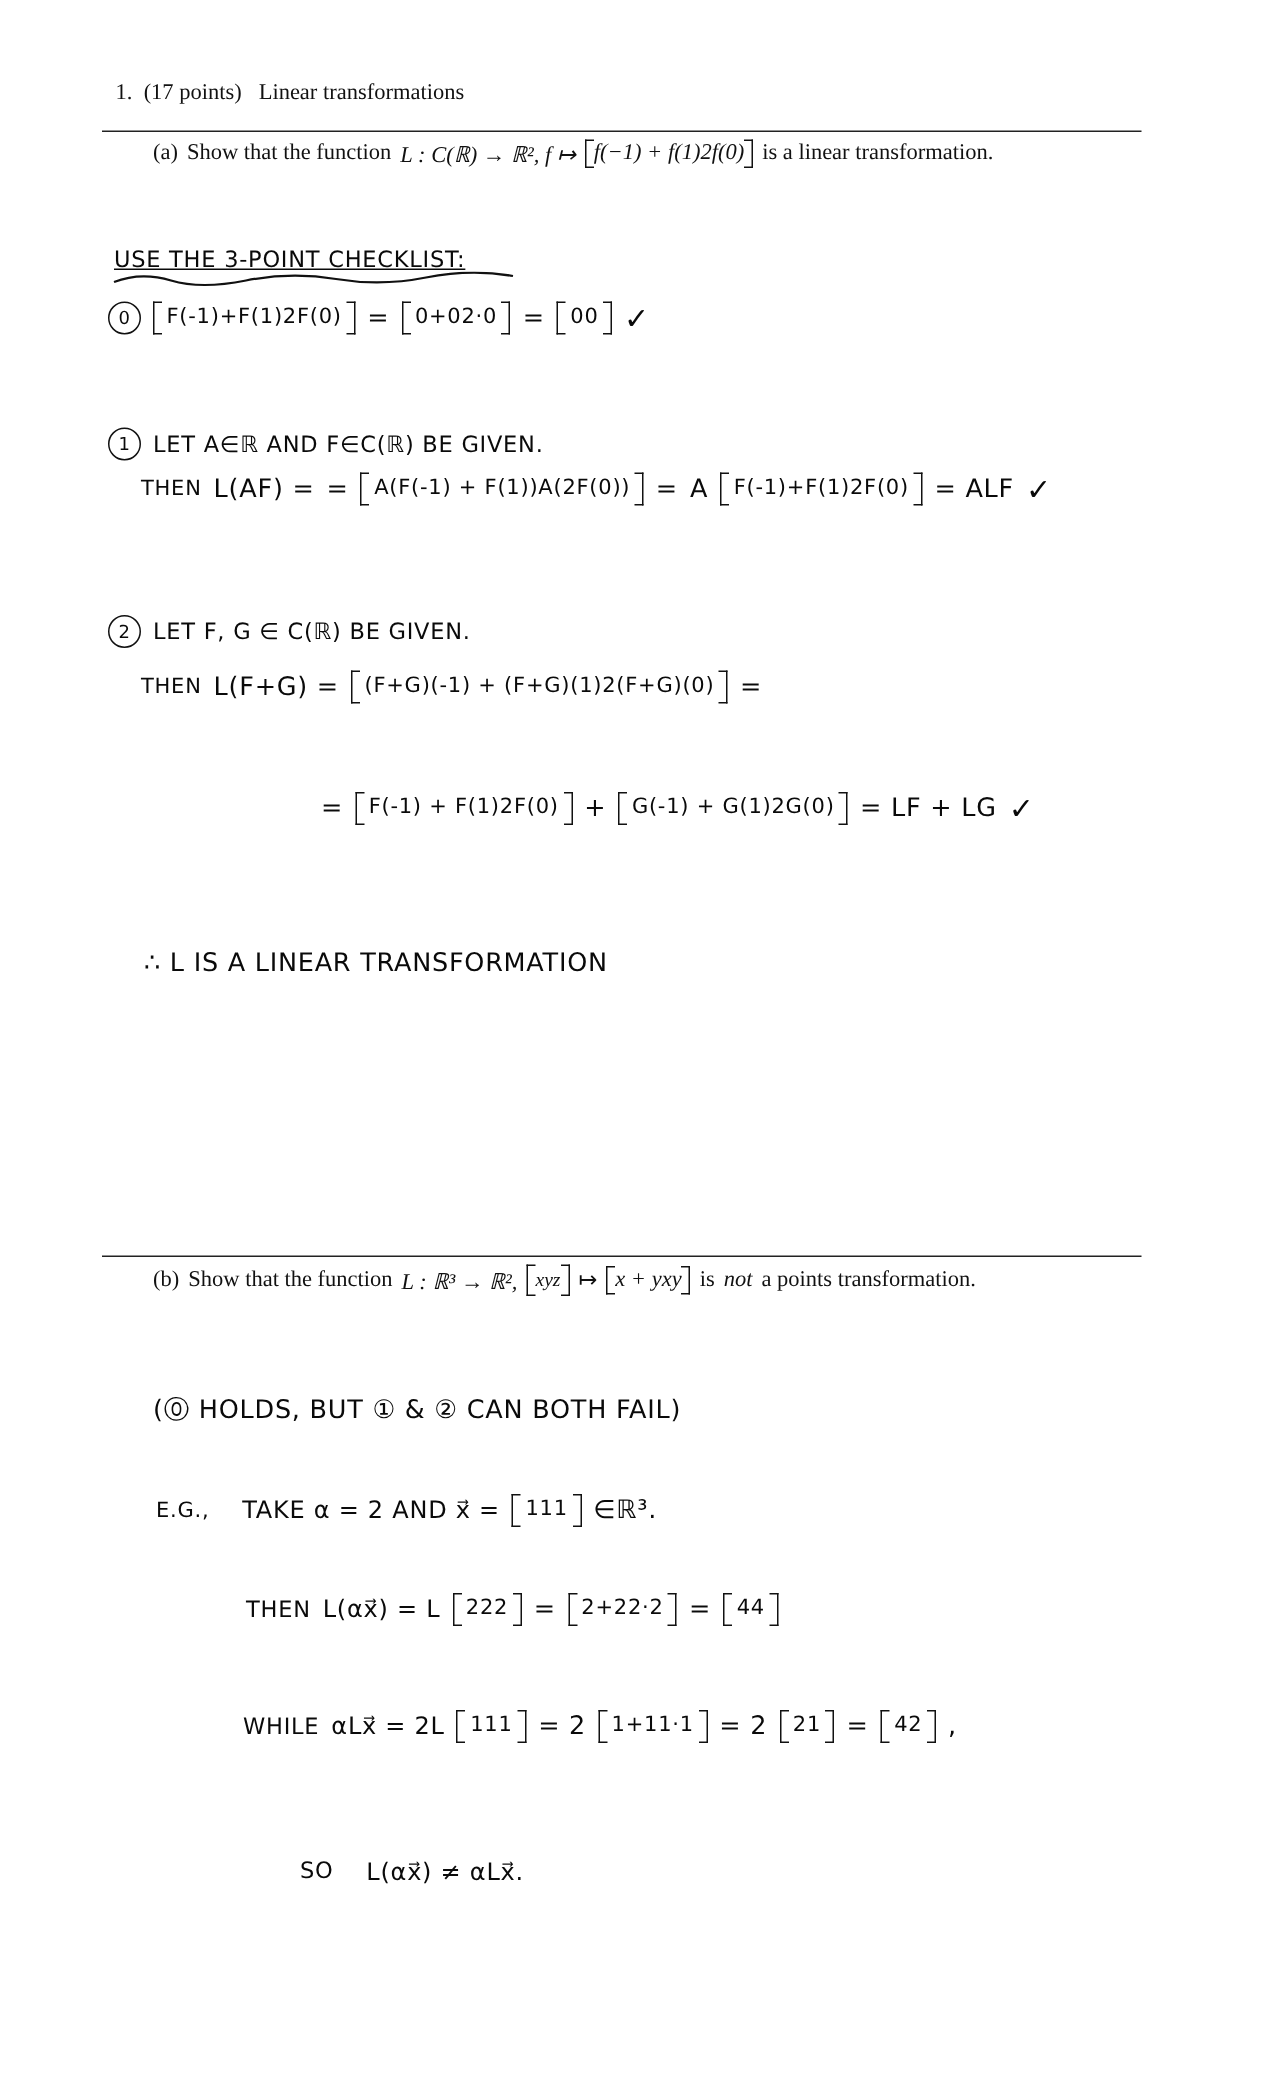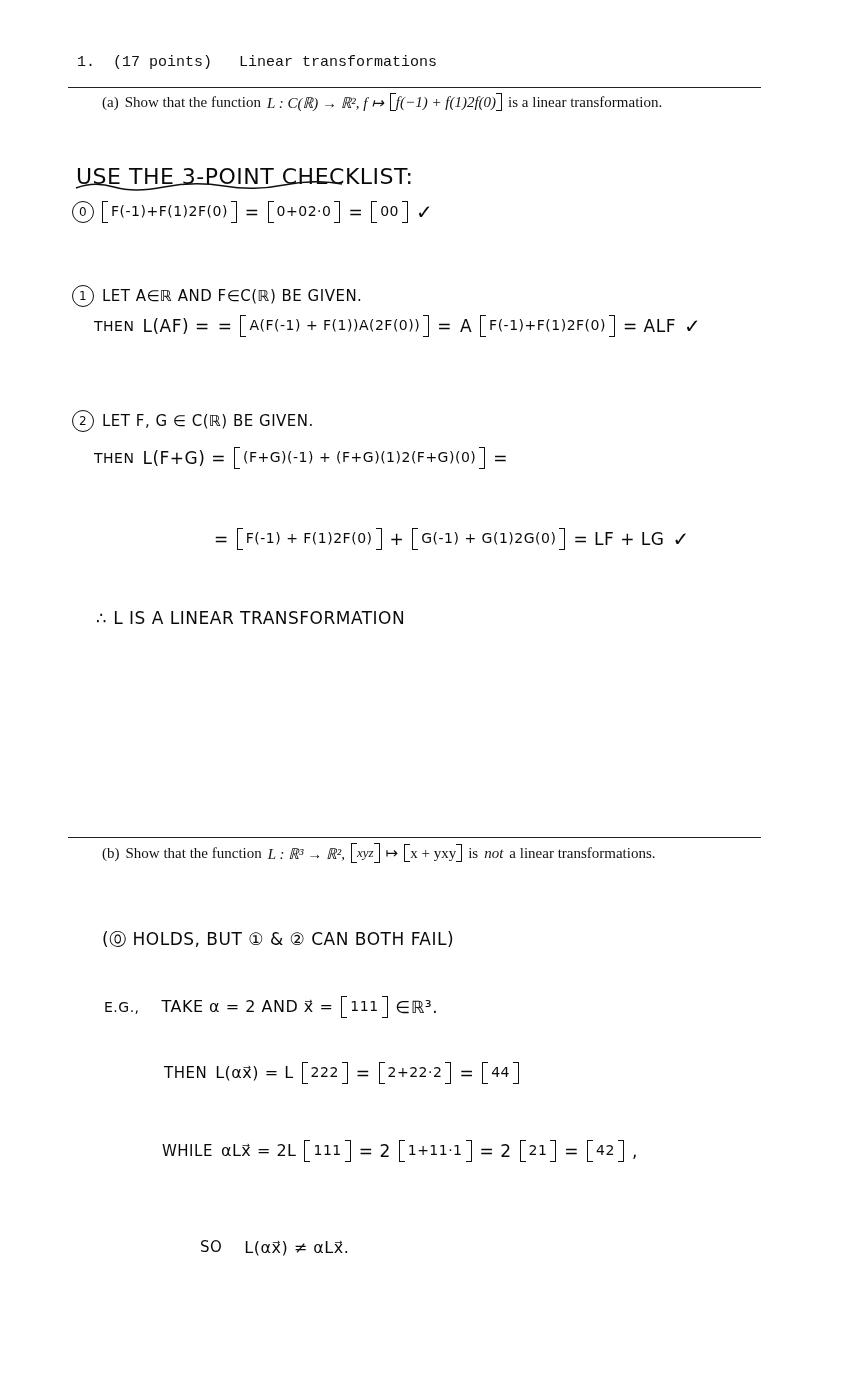--- a/index.html
+++ b/index.html
@@ -1,20 +1,20 @@
 <!DOCTYPE html>
 <html><head>
 <meta charset="utf-8">
 <style>
   html, body { margin:0; padding:0; background:#ffffff; }
   body { width:850px; height:1400px; position:relative; overflow:hidden; color:#111; }
   .hand { font-family: "DejaVu Sans", "Liberation Sans", sans-serif; color:#0a0a0a; letter-spacing:0.5px; }
   .abs { position:absolute; white-space:nowrap; }
   .rule { position:absolute; left:68px; width:693px; height:1px; background:#222; }
-  .problem-title { left:77px; top:54px; font-size:15px; font-family:Liberation Mono, monospace; }
+  .problem-title { left:77px; top:54px; font-size:15px; font-family:Liberation Serif, serif; }
   .part-q { font-family:"Liberation Serif", serif; font-size:15px; display:flex; align-items:center; gap:6px; }
   .mat { display:inline-flex; align-items:center; justify-content:center; padding:0 6px; position:relative; line-height:1.25; }
   .mat::before, .mat::after { content:""; position:absolute; top:0; bottom:0; width:5px; border:1.2px solid #111; }
   .mat::before { left:0; border-right:none; }
   .mat::after { right:0; border-left:none; }
   .mat.hm::before, .mat.hm::after { border-width:1.6px; }
   .hline { font-size:17px; display:flex; align-items:center; gap:8px; text-transform:uppercase; }
   .hmath { font-size:16px; text-transform:none; }
   .mat.hm { padding:2px 9px; font-size:14px; }
   .check { font-size:20px; }
@@ -36,21 +36,21 @@
   <span>(a)</span>
   <span>Show that the function</span>
   <span style="font-style:italic;">L : C(ℝ) → ℝ², f ↦</span>
   <span class="mat" style="font-style:italic;">
     <span>f(−1) + f(1)</span>
     <span>2f(0)</span>
   </span>
   <span>is a linear transformation.</span>
 </div>
 
-<div class="abs hand hline" style="left:76px; top:164px; font-size:22px;">USE THE 3-POINT CHECKLIST:</div>
+<div class="abs hand hline" style="left:76px; top:164px; font-size:15px;text-decoration:underline;">USE THE 3-POINT CHECKLIST:</div>
 <svg class="underline-wave" width="270" height="14">
   <path d="M2 7 Q 20 0 40 6 T 90 6 T 150 5 T 210 4 T 268 3" fill="none" stroke="#111" stroke-width="1.5"></path>
 </svg>
 
 <div class="abs hand hline" style="left:72px; top:200px;">
   <span class="circ">0</span>
   <span class="mat hm">
       <span>f(-1)+f(1)</span>
       <span>2f(0)</span>
     </span>
@@ -110,41 +110,41 @@
     </span>
   <span>+</span>
   <span class="mat hm">
       <span>g(-1) + g(1)</span>
       <span>2g(0)</span>
     </span>
   <span>= Lf + Lg</span>
   <span class="check">✓</span>
 </div>
 
-<div class="abs hand hline" style="left:96px; top:608px;">∴ L IS A LINEAR TRANSFORMATION</div>
+<div class="abs hand hline" style="left:96px; top:632px;">∴ L IS A LINEAR TRANSFORMATION</div>
 
 <div class="rule" style="top:837px;"></div>
 
 <div class="abs part-q" style="left:102px; top:843px;">
   <span>(b)</span>
   <span>Show that the function</span>
   <span style="font-style:italic;">L : ℝ³ → ℝ²,</span>
   <span class="mat" style="font-style:italic; font-size:13px; line-height:1.55;">
     <span>x</span>
     <span>y</span>
     <span>z</span>
   </span>
   <span>↦</span>
-  <span class="mat" style="align-items:center;">
+  <span class="mat" style="font-style:italic;align-items:center;">
     <span>x + y</span>
     <span>xy</span>
   </span>
   <span>is</span>
   <i>not</i>
-  <span>a linear transformations.</span>
+  <span>a points transformation.</span>
 </div>
 
 <div class="abs hand hline" style="left:102px; top:928px;">(⓪ HOLDS, BUT ① &amp; ② CAN BOTH FAIL)</div>
 
 <div class="abs hand hline" style="left:104px; top:996px;">
   <span style="font-size:14px;">E.G.,</span>&nbsp;
   <span class="hmath">TAKE α = 2 AND x⃗ =</span>
   <span class="mat hm">
       <span>1</span>
       <span>1</span>

